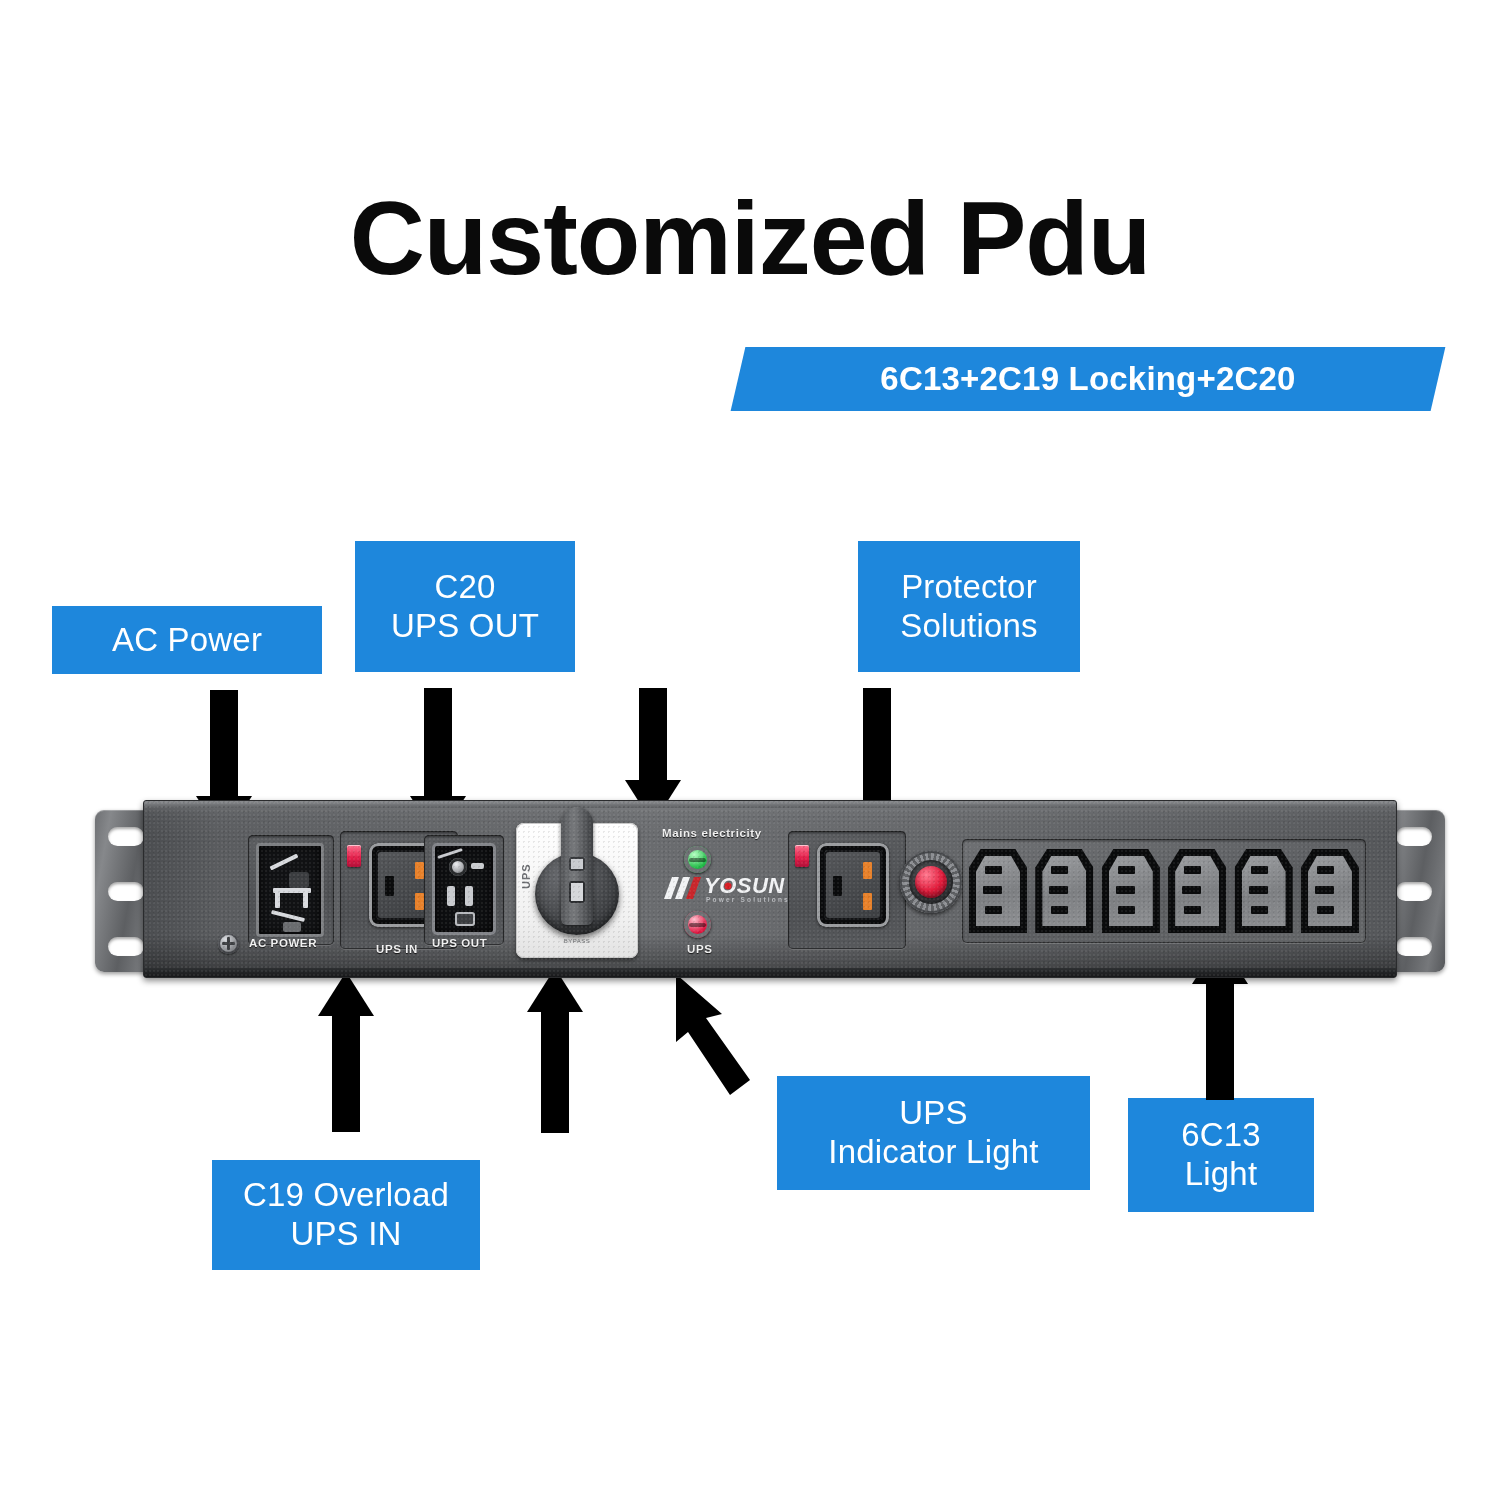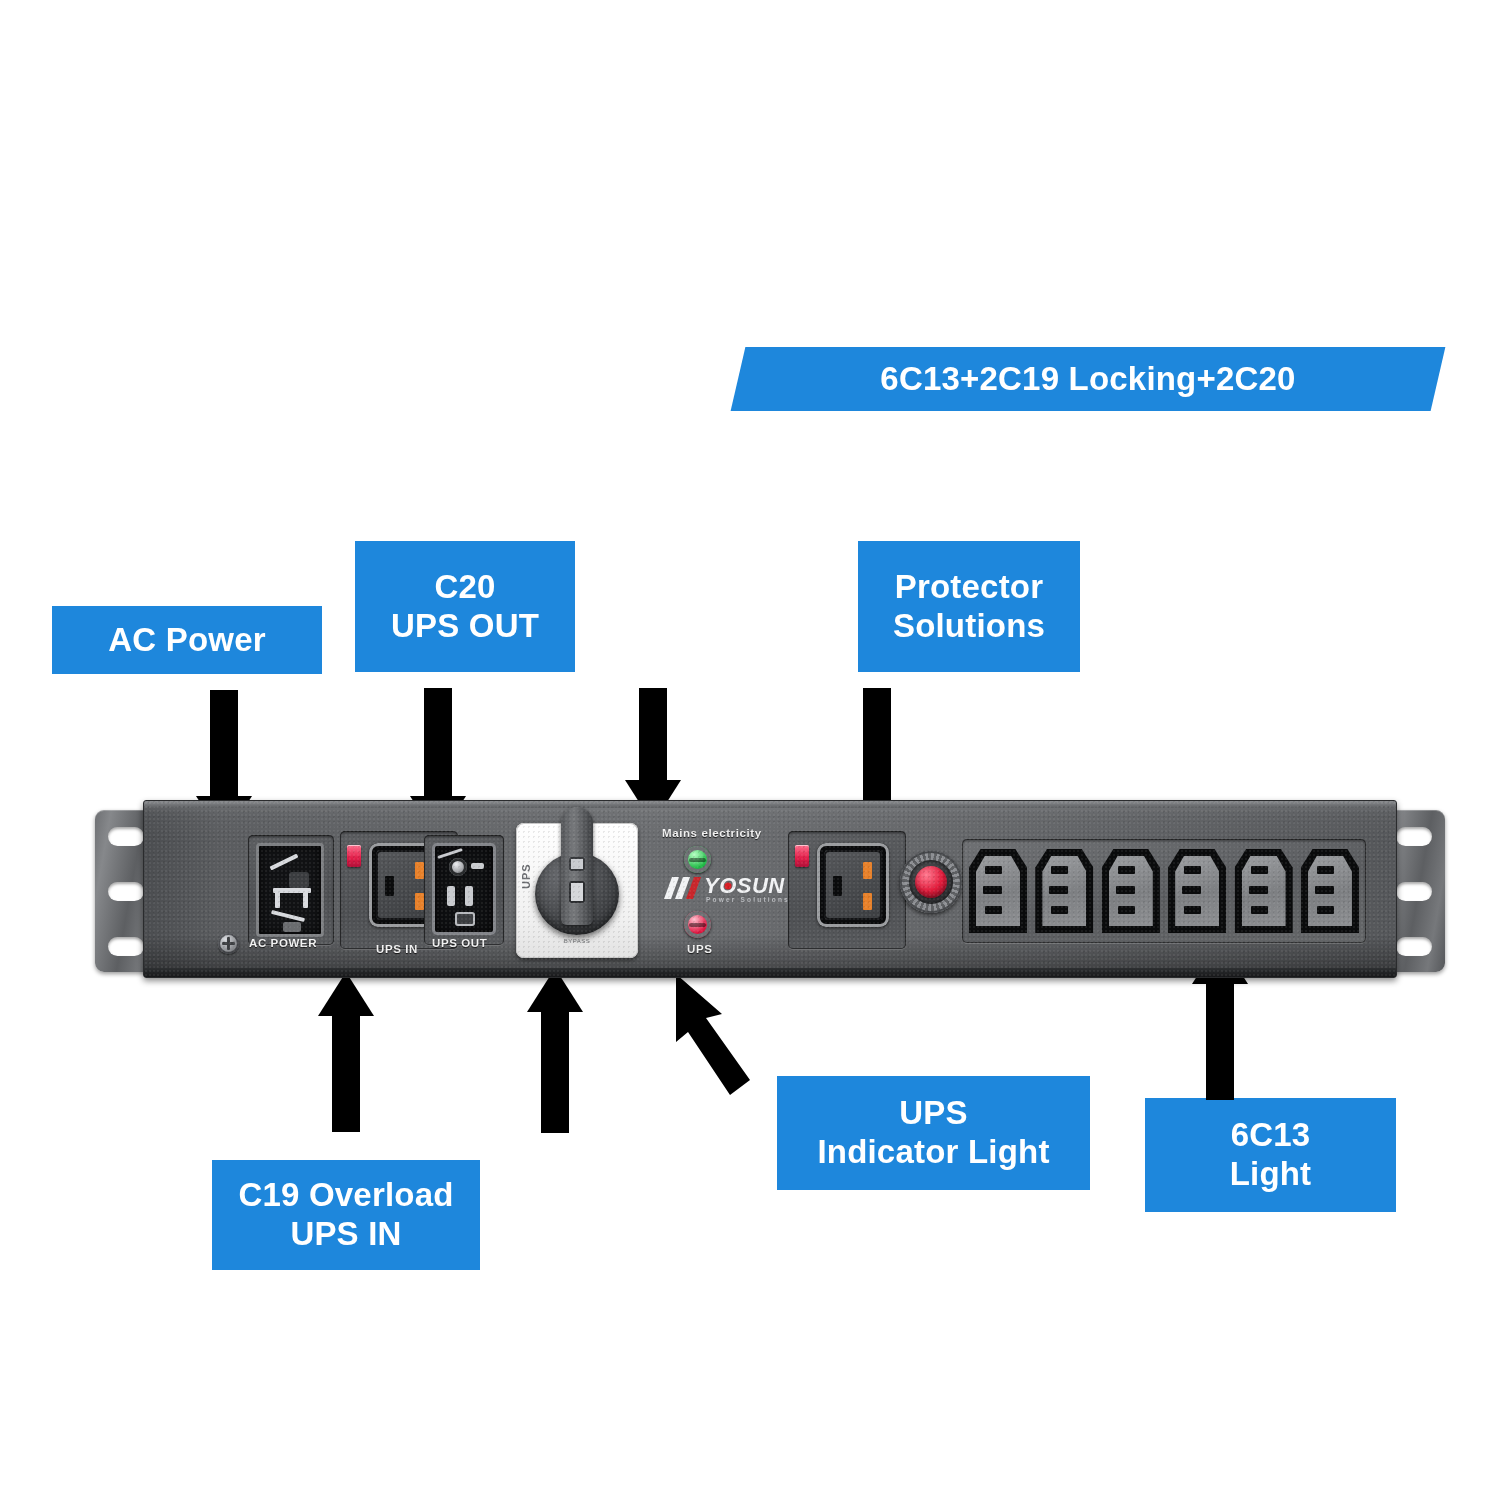--- a/index.html
+++ b/index.html
@@ -49,21 +49,21 @@
   .callout {
     position: absolute;
     background: #1e87dc;
     color: #ffffff;
     display: flex;
     flex-direction: column;
     align-items: center;
     justify-content: center;
     text-align: center;
     font-size: 33px;
-    font-weight: 700;
+    font-weight: 400;
     line-height: 1.17;
     letter-spacing: 0.2px;
     padding: 4px 10px;
     white-space: nowrap;
   }
 
   
   .arrow { position: absolute; }
   .arrow .shaft { position: absolute; background: #000; left: 50%; transform: translateX(-50%); }
   .arrow .head  { position: absolute; left: 50%; transform: translateX(-50%); width: 0; height: 0; }
@@ -345,20 +345,21 @@
   }
   .c13 sp.t { left: 16px; top: 17px; width: 17px; height: 8px; }
   .c13 sp.m { left: 14px; top: 37px; width: 19px; height: 8px; }
   .c13 sp.b { left: 16px; top: 57px; width: 17px; height: 8px; }
 </style>
 </head>
 <body>
 
 <div id="stage">
 
+  <div class="title">Customized Pdu</div>
 
   <div class="subbanner">
     <div class="txt">6C13+2C19 Locking+2C20</div>
   </div>
 
   <div class="callout" style="left:52px; top:606px; width:270px; height:68px;">
     <span>AC Power</span>
   </div>
 
   <div class="callout" style="left:355px; top:541px; width:220px; height:131px;">
@@ -376,21 +377,21 @@
     <span>C19 Overload</span>
     <span>UPS IN</span>
   </div>
 
 
   <div class="callout" style="left:777px; top:1076px; width:313px; height:114px;">
     <span>UPS</span>
     <span>Indicator Light</span>
   </div>
 
-  <div class="callout" style="left:1128px; top:1098px; width:251px; height:114px;margin-left:17px;">
+  <div class="callout" style="left:1128px; top:1098px; width:186px; height:114px;">
     <span>6C13</span>
     <span>Light</span>
   </div>
 
   <div class="arrow down" style="left:196px; top:690px; width:56px; height:150px;">
     <div class="shaft" style="width:28px; height:110px;"></div>
     <div class="head" style="border-top:44px solid #000;"></div>
   </div>
 
   <div class="arrow down" style="left:410px; top:688px; width:56px; height:152px;">

